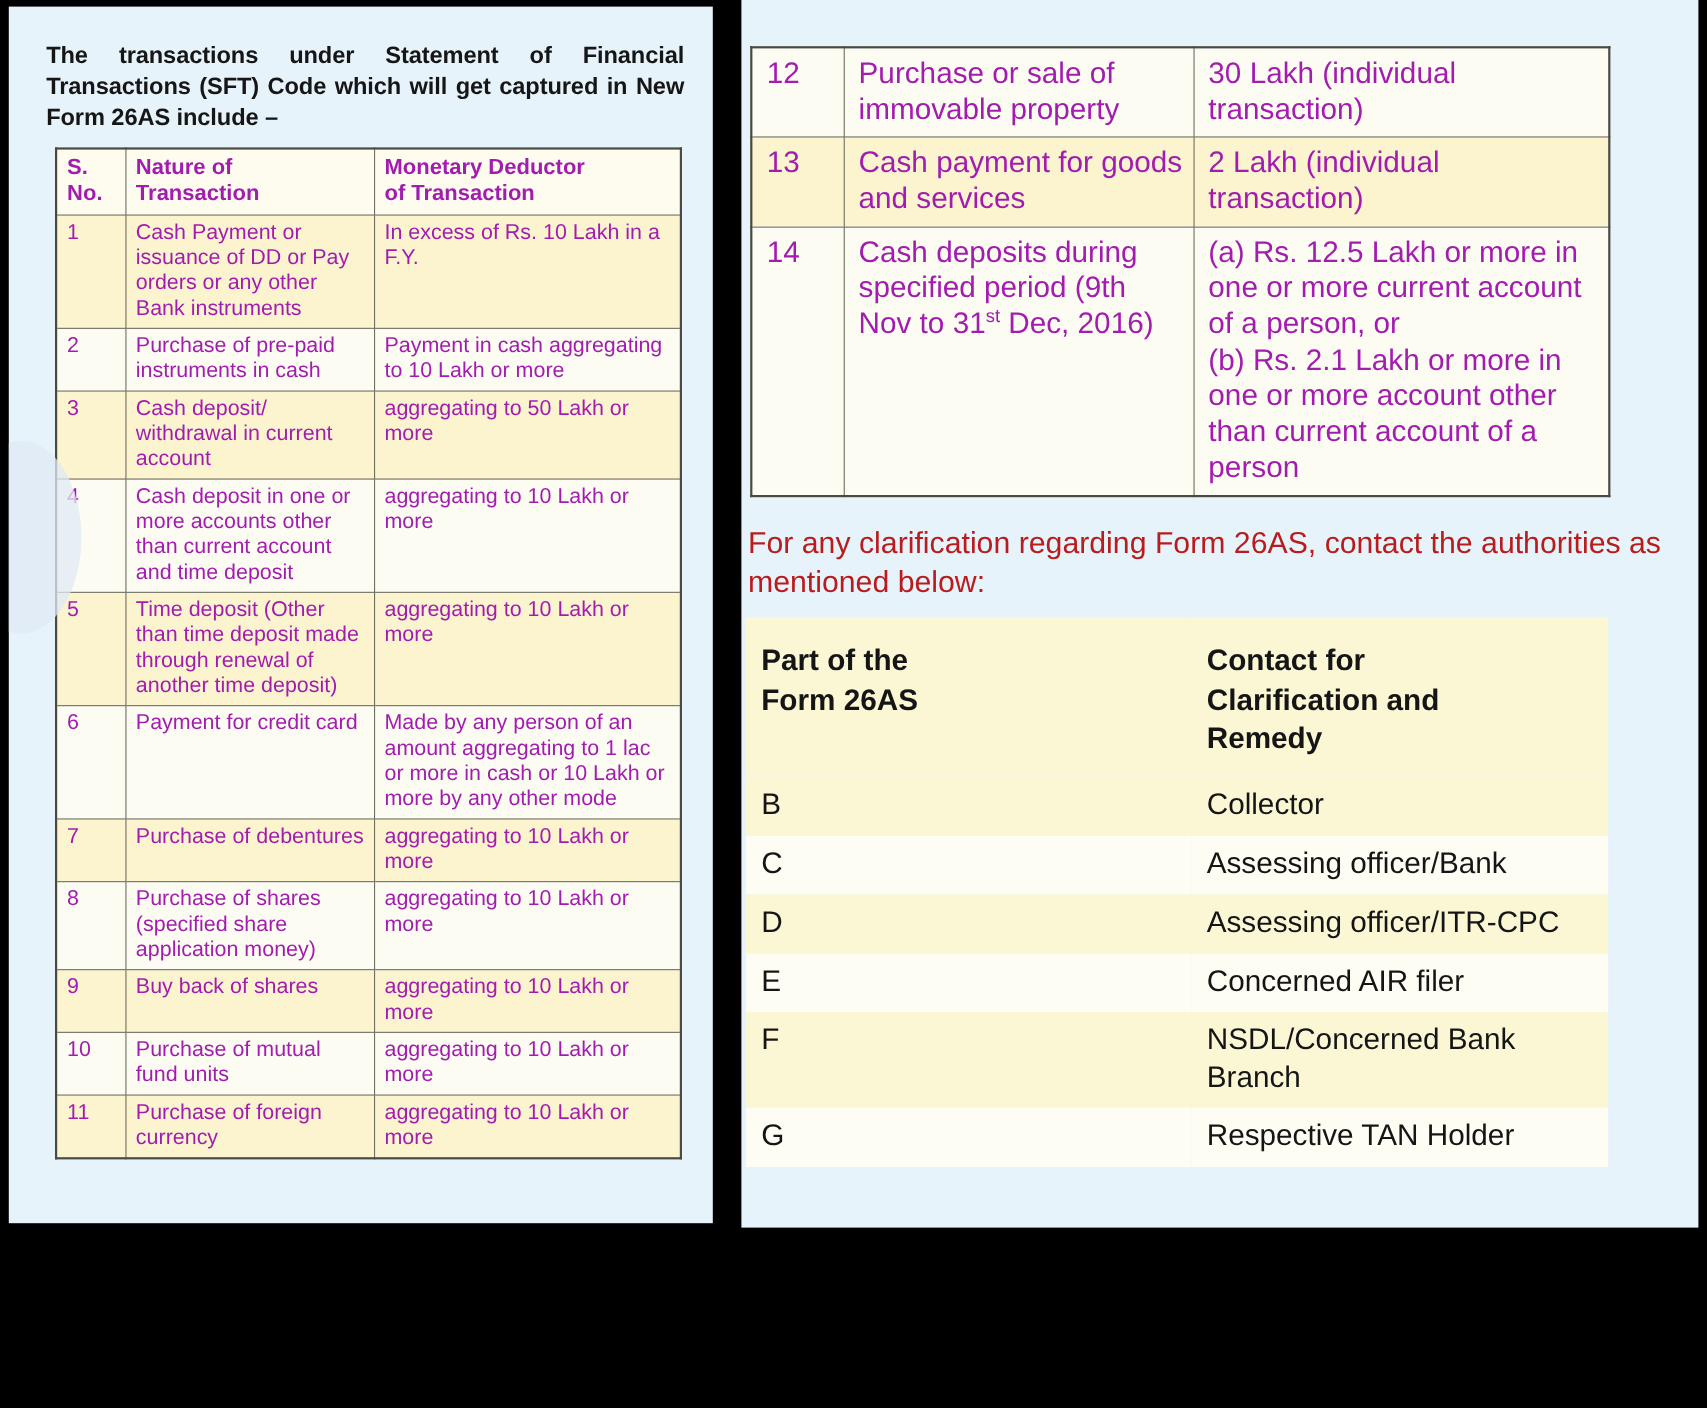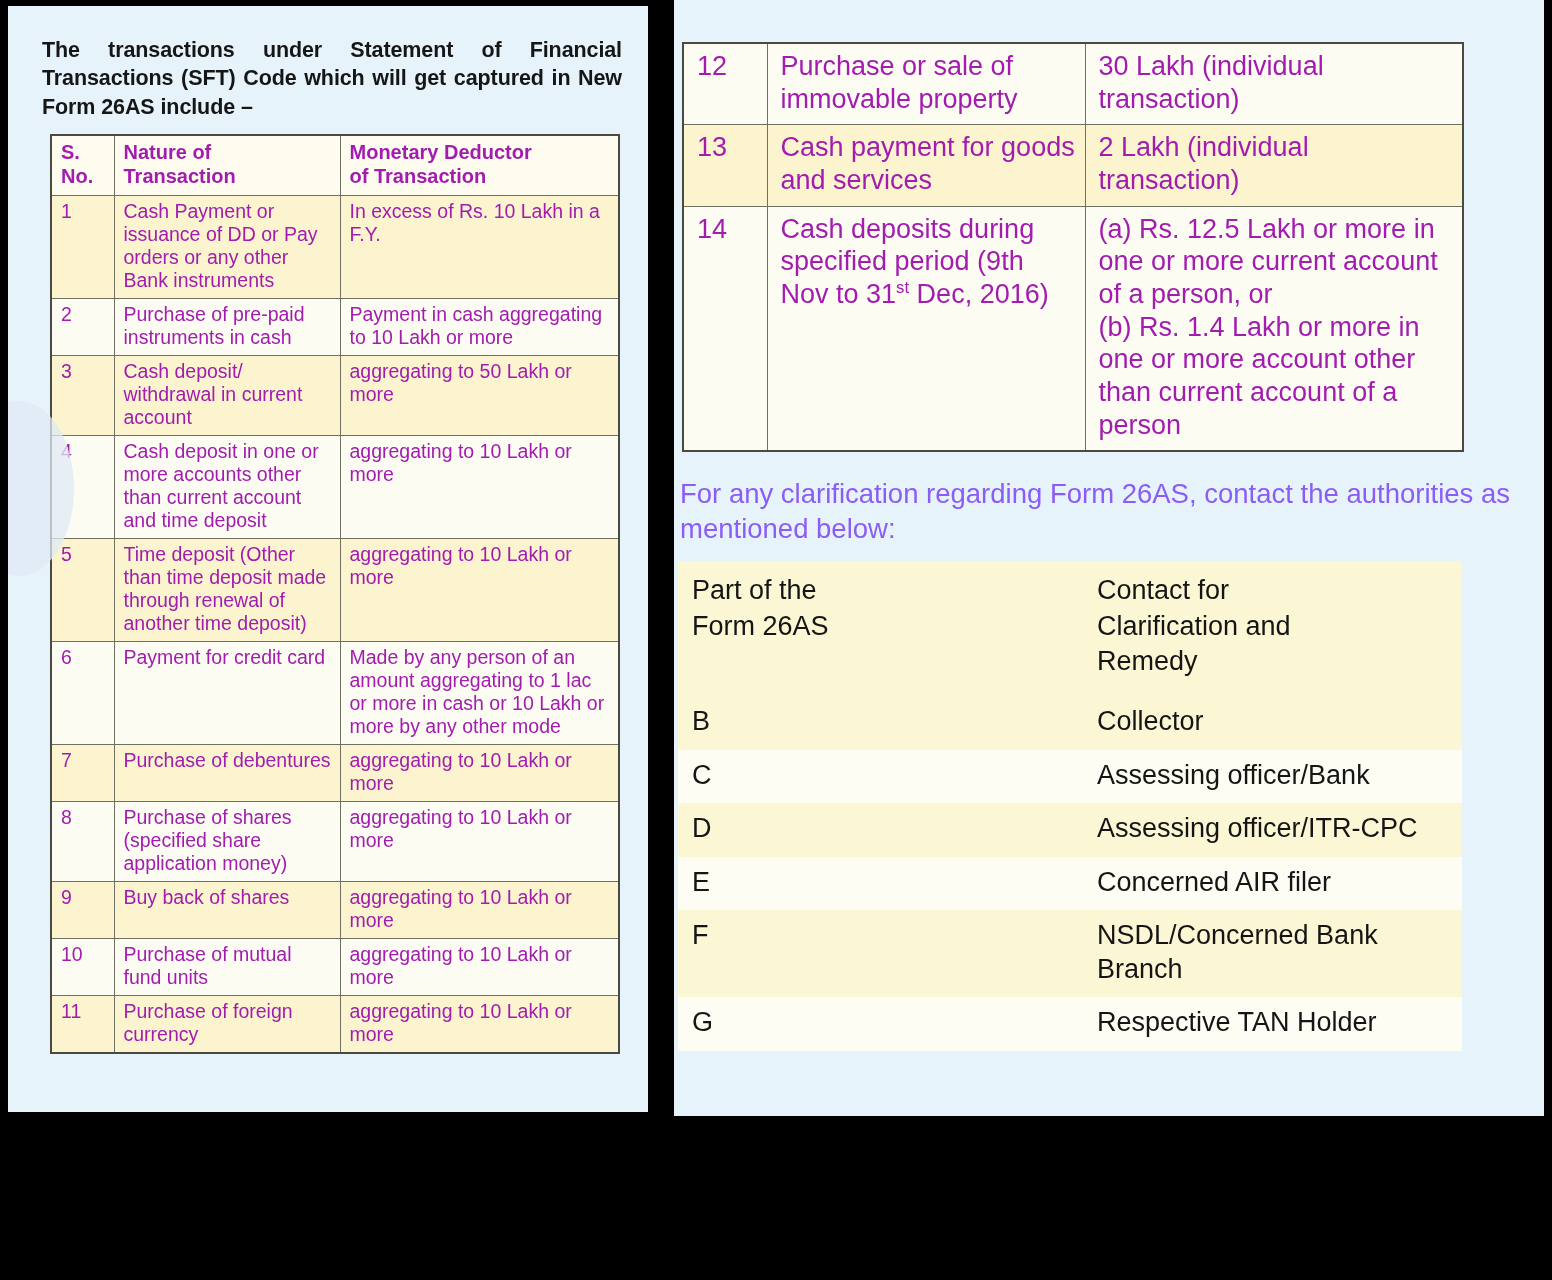--- a/index.html
+++ b/index.html
@@ -114,21 +114,21 @@
     font-size: .62em;
     vertical-align: super;
     line-height: 0;
   }
 
   
   .clarify-note {
     margin: 24px 34px 0 6px;
     font-size: 27.5px;
     line-height: 1.28;
-    color: #8b5cf6;
+    color: #b91c1c;
   }
 
   
   .contacts-table {
     border-collapse: collapse;
     margin: 14px 0 0 4px;
     width: 784px;
     table-layout: fixed;
   }
   .contacts-table th,
@@ -136,24 +136,24 @@
     border: 0;
     text-align: left;
     vertical-align: top;
     color: #151515;
     font-size: 27px;
     line-height: 1.24;
     padding: 9px 10px 11px 14px;
     font-weight: normal;
   }
   .contacts-table th {
-    font-weight: normal;
+    font-weight: bold;
     font-size: 27px;
     line-height: 1.33;
-    padding-top: 12px;
+    padding-top: 22px;
     padding-bottom: 16px;
   }
   .contacts-table .c-part { width: 405px; }
   .band-head td, .band-head th { background: #fbf7d5; }
   .band-yellow td { background: #fbf7d5; }
   .band-pale td { background: #fefdf4; }
 </style>
 </head>
 <body>
 
@@ -265,21 +265,21 @@
         <tr class="row-cream">
           <td>13</td>
           <td>Cash payment for goods and services</td>
           <td>2 Lakh (individual transaction)</td>
         </tr>
         <tr class="row-pale">
           <td>14</td>
           <td><span>Cash deposits during specified period (9th Nov to 31</span><sup>st</sup><span> Dec, 2016)</span></td>
           <td>
             <div>(a) Rs. 12.5 Lakh or more in one or more current account of a person, or</div>
-            <div>(b) Rs. 1.4 Lakh or more in one or more account other than current account of a person</div>
+            <div>(b) Rs. 2.1 Lakh or more in one or more account other than current account of a person</div>
           </td>
         </tr>
       </tbody>
     </table>
 
     <div class="clarify-note">For any clarification regarding Form 26AS, contact the authorities as mentioned below:</div>
 
     <table class="contacts-table">
       <colgroup>
           <col class="c-part">

